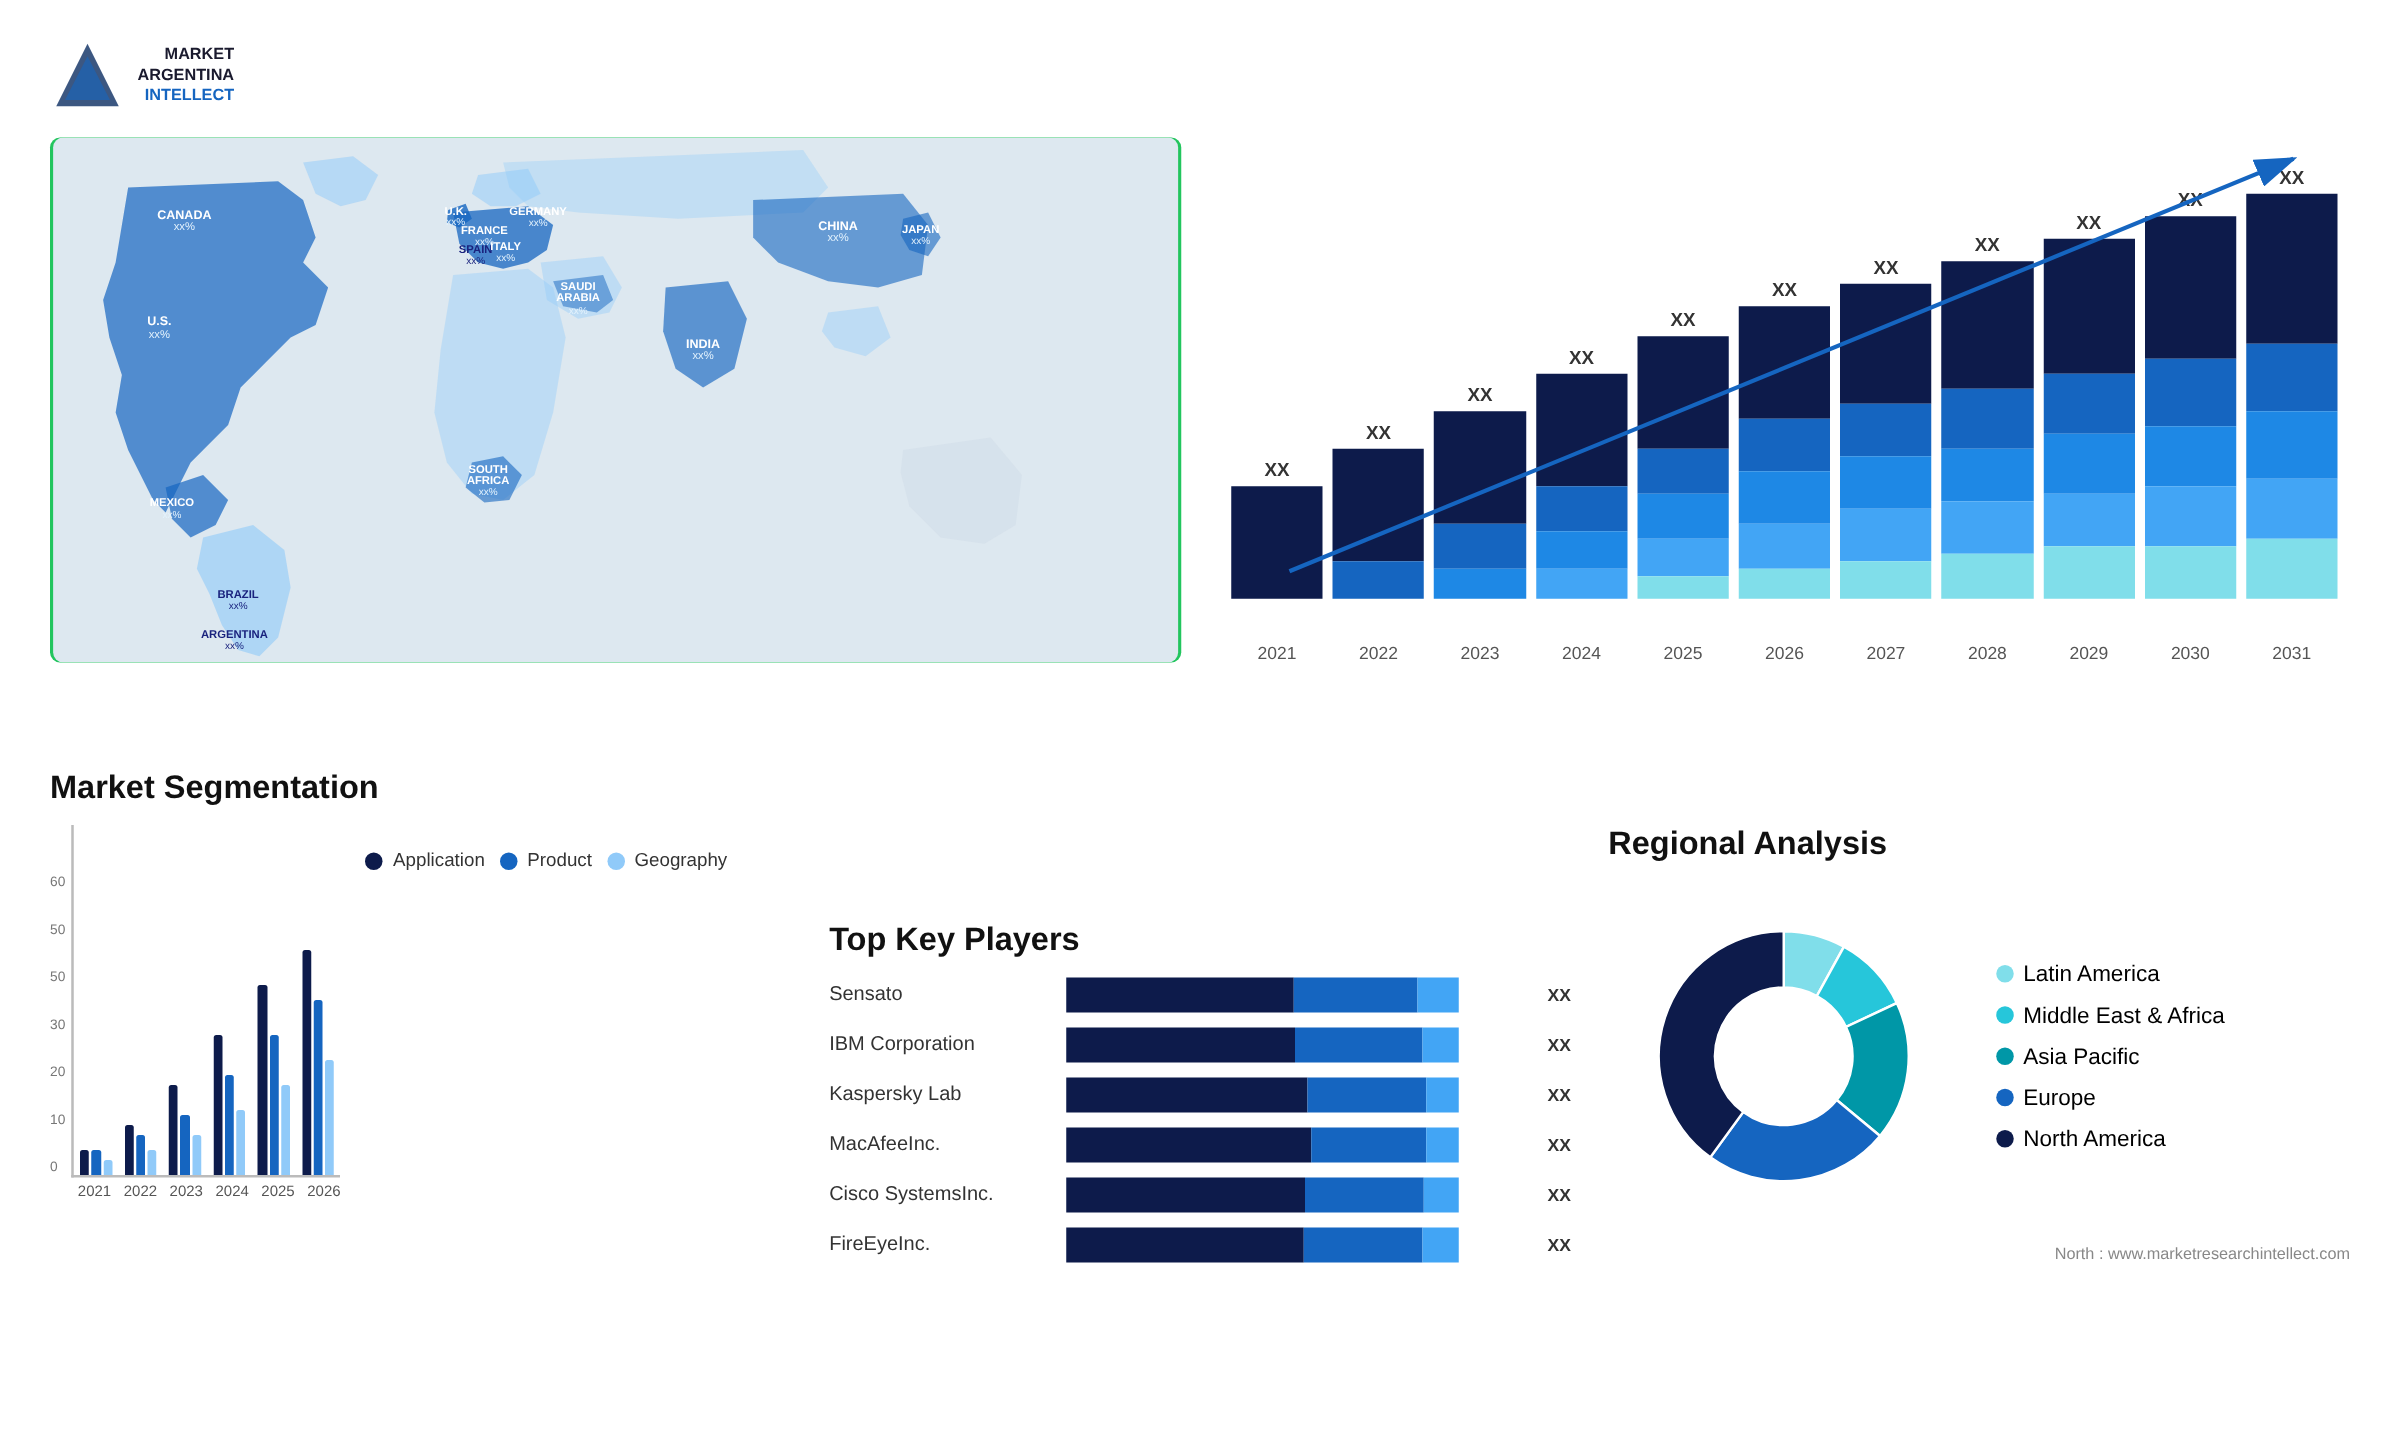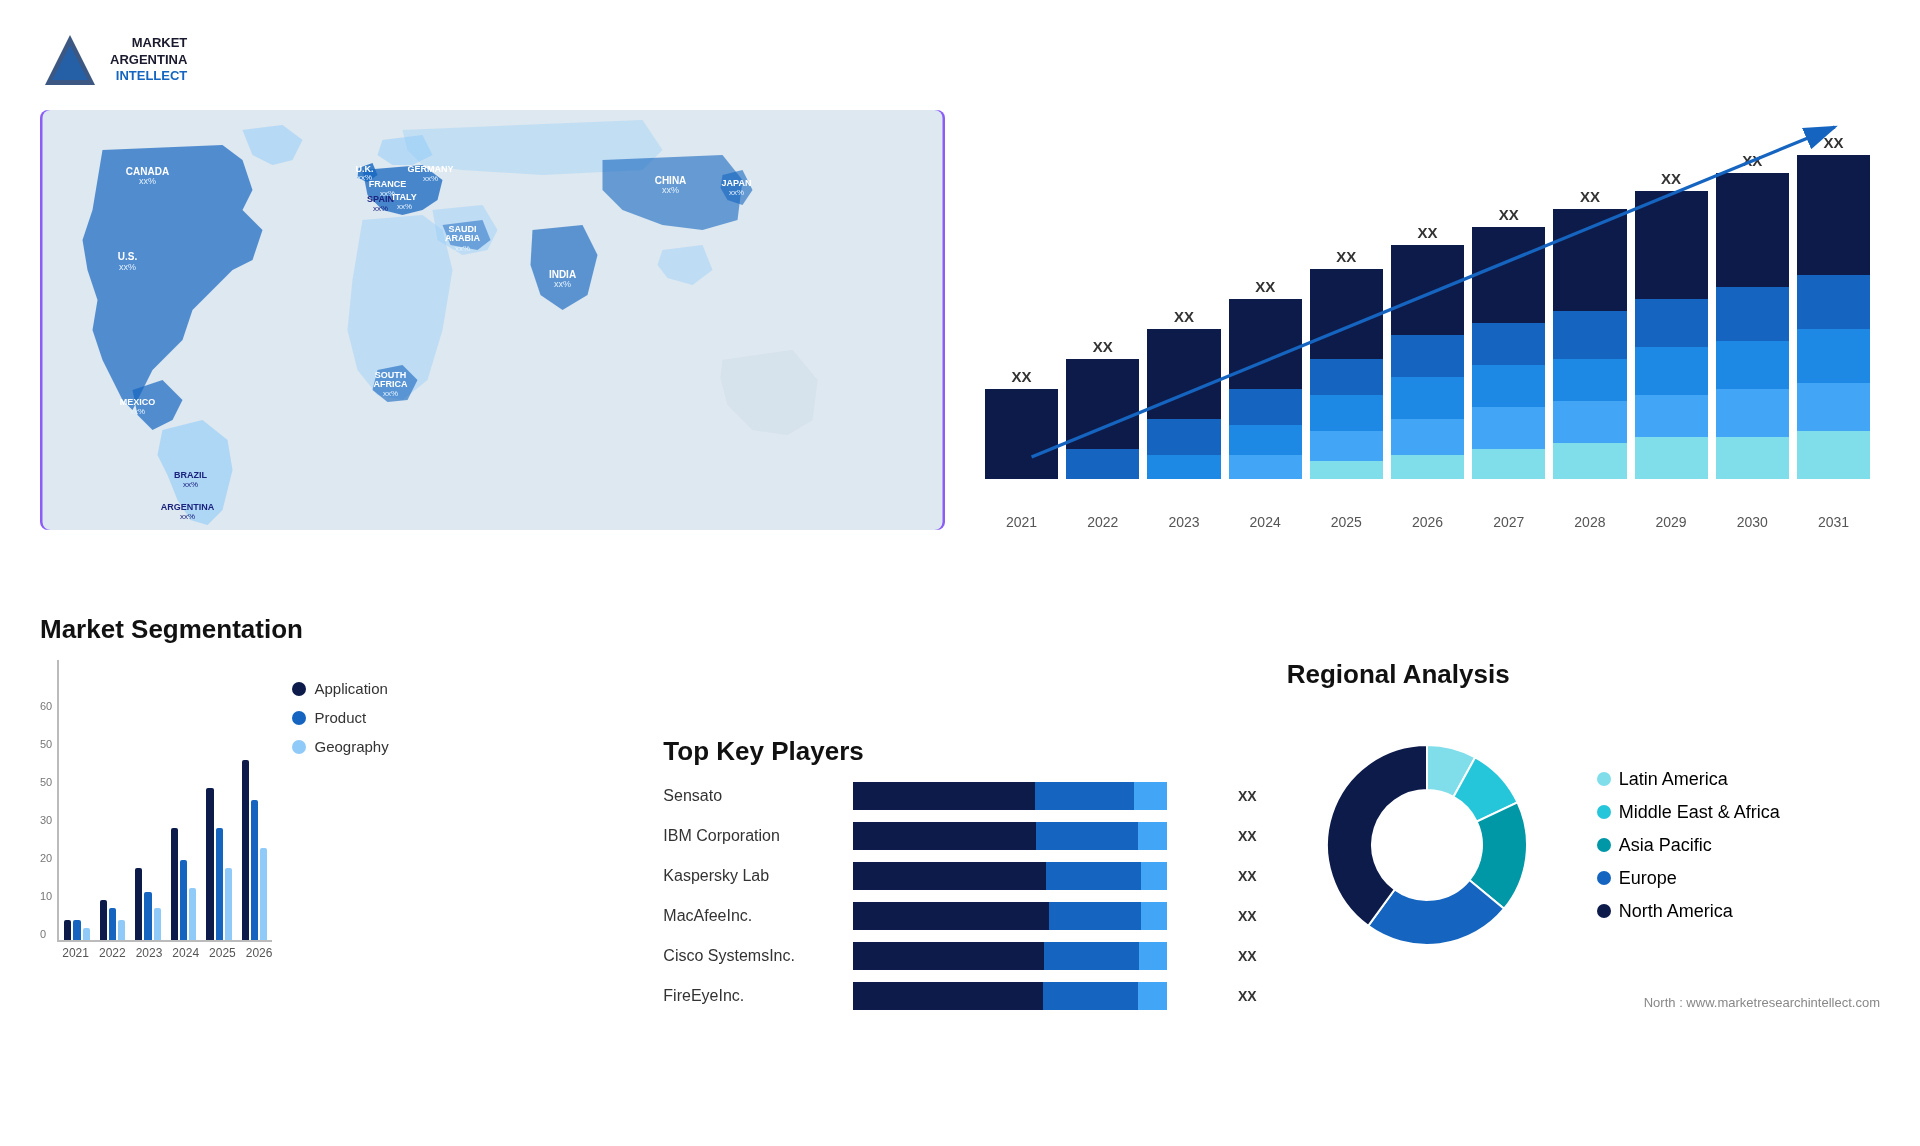--- a/index.html
+++ b/index.html
@@ -55,21 +55,21 @@
     .top-section {
       display: flex;
       gap: 30px;
       margin-bottom: 30px;
       height: 420px;
     }
 
     .map-container {
       flex: 1;
       position: relative;
-      background: #8b5cf6;
+      background: #22c55e;
       border-radius: 8px;
       overflow: hidden;
     }
 
     .bar-chart-container {
       flex: 1;
       position: relative;
       display: flex;
       flex-direction: column;
       justify-content: flex-end;
@@ -103,21 +103,21 @@
     
     .seg-chart {
       display: flex;
       align-items: flex-start;
       gap: 20px;
       height: 350px;
     }
 
     .legend {
       display: flex;
-      flex-direction: column;
+      flex-direction: row;
       gap: 12px;
       padding-top: 20px;
     }
 
     .legend-item {
       display: flex;
       align-items: center;
       gap: 8px;
       font-size: 15px;
       color: #333;

